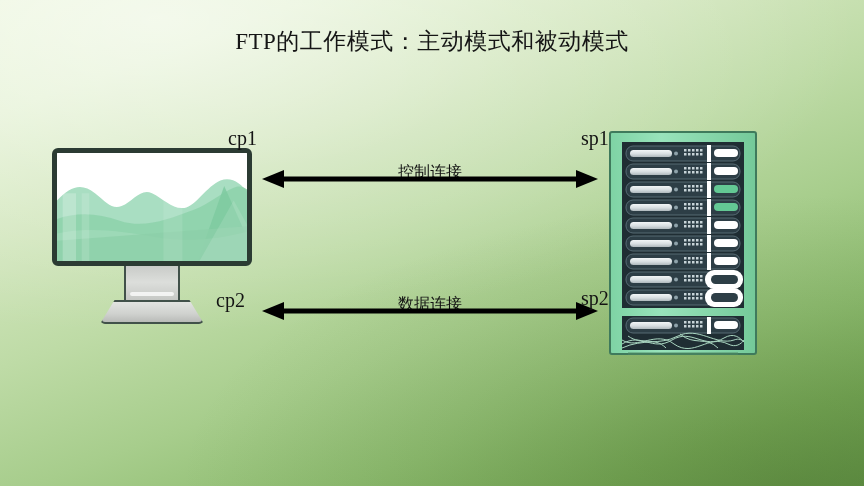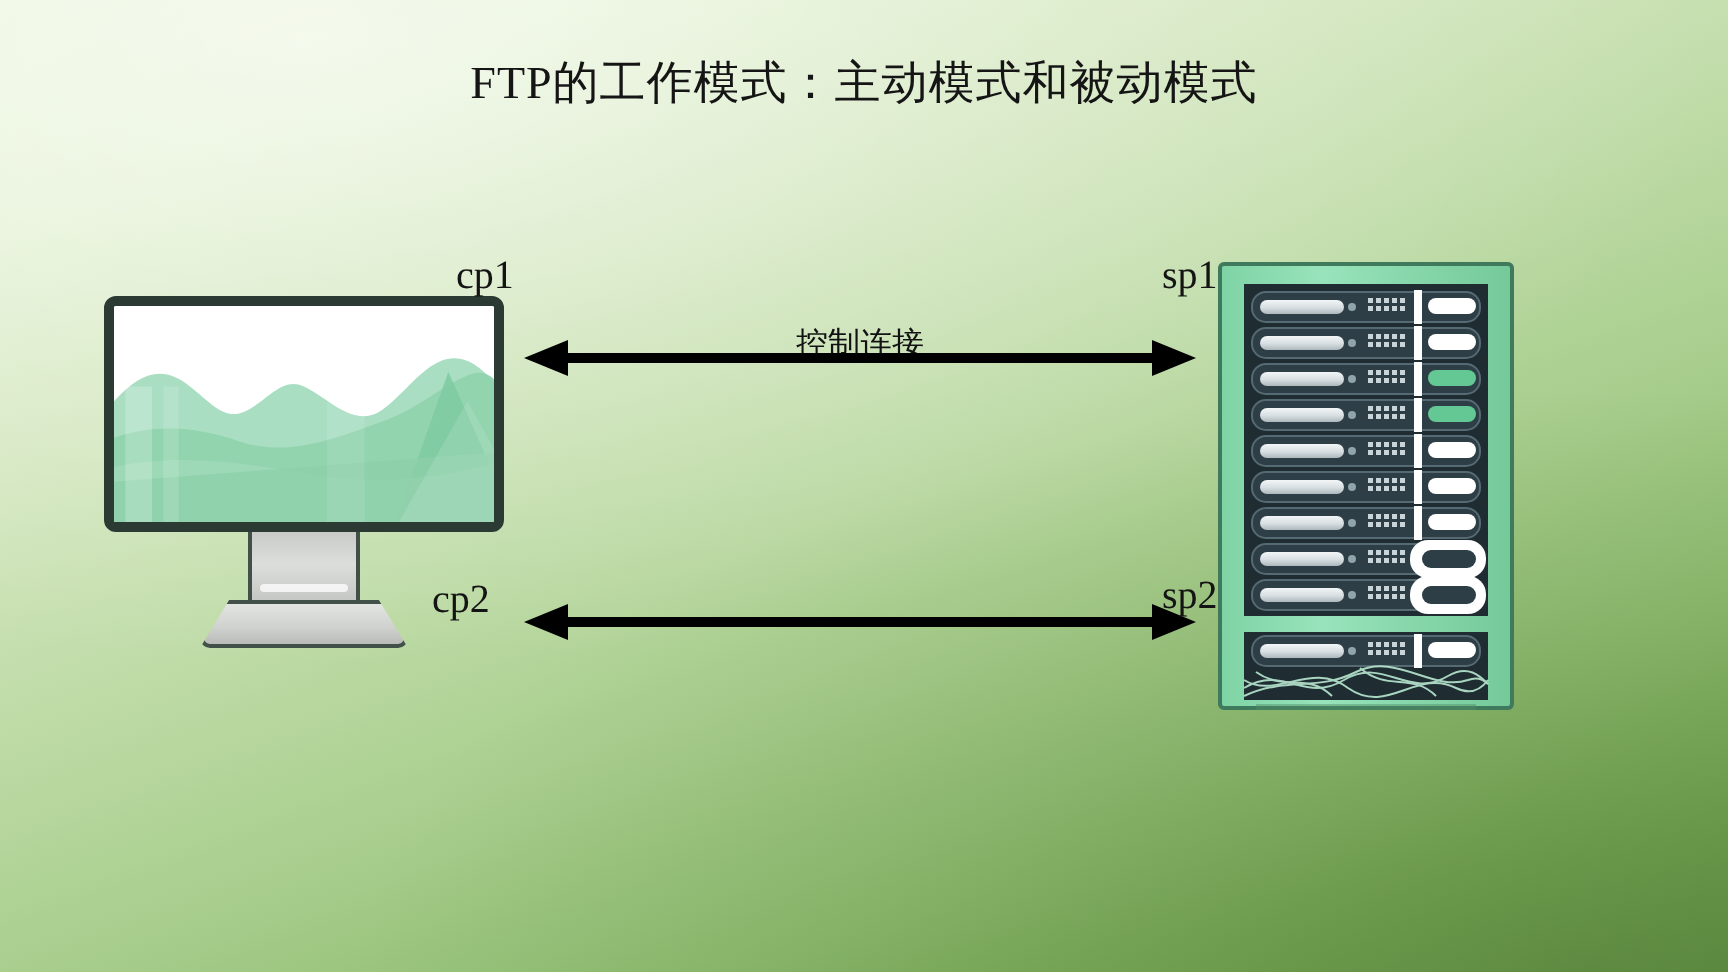--- a/index.html
+++ b/index.html
@@ -427,20 +427,21 @@
     <svg class="arrow-svg" width="336" height="22" viewBox="0 0 336 22">
       <line x1="18" y1="11" x2="318" y2="11" stroke="#000000" stroke-width="5"></line>
       <polygon points="0,11 22,2 22,20" fill="#000000"></polygon>
       <polygon points="336,11 314,2 314,20" fill="#000000"></polygon>
     </svg>
   </div>
 
   <div class="layer port-label" id="label-cp1">cp1</div>
   <div class="layer port-label" id="label-sp1">sp1</div>
 
+  <div class="layer arrow-label" id="label-data">数据连接</div>
 
   <div class="layer" id="arrow2-wrap">
     <svg class="arrow-svg" width="336" height="22" viewBox="0 0 336 22">
       <line x1="18" y1="11" x2="318" y2="11" stroke="#000000" stroke-width="5"></line>
       <polygon points="0,11 22,2 22,20" fill="#000000"></polygon>
       <polygon points="336,11 314,2 314,20" fill="#000000"></polygon>
     </svg>
   </div>
 
   <div class="layer port-label" id="label-cp2">cp2</div>

